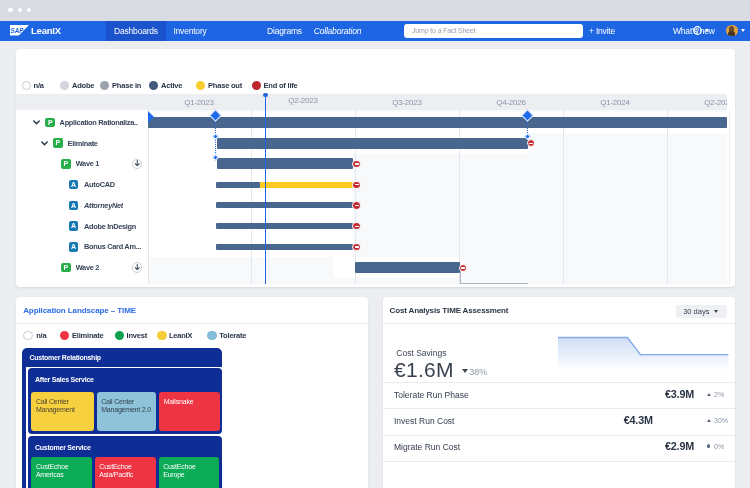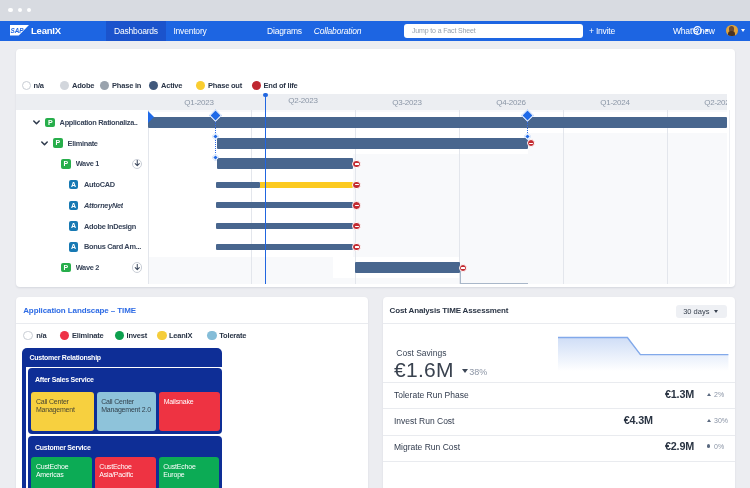--- a/index.html
+++ b/index.html
@@ -211,21 +211,21 @@
 </linearGradient>
       </defs>
 <path d="M0,2.5 L69.4,2.5 L82.4,19.6 L170.4,19.6 L170.4,42 L0,42 Z" fill="url(#gfill)"></path>
 <path d="M0,2.5 L69.4,2.5 L82.4,19.6 L170.4,19.6" fill="none" stroke="#82a9ea" stroke-width="1.4"></path>
 </svg>
 <div class="abs sep" style="top:84.7px;"></div>
 <div class="abs sep" style="top:111.3px;"></div>
 <div class="abs sep" style="top:137.5px;"></div>
 <div class="abs sep" style="top:163.7px;"></div>
 <div class="abs rowlab" style="left:11.5px; top:92.5px;">Tolerate Run Phase</div>
-<div class="abs rowval" style="left:200px; top:91.0px; width:111.5px; text-align:right;">€1.3M</div>
+<div class="abs rowval" style="left:200px; top:91.0px; width:111.5px; text-align:right;">€3.9M</div>
 <div class="abs" style="left:324.5px; top:95.5px; width:0; height:0; border-left:2.8px solid transparent; border-right:2.8px solid transparent; border-bottom:3.4px solid #5b6a80;"></div>
 <div class="abs" style="left:331.5px; top:93.5px; font-size:7px; color:#8a94a6;">2%</div>
 <div class="abs rowlab" style="left:11.5px; top:118.7px;">Invest Run Cost</div>
 <div class="abs rowval" style="left:200px; top:117.2px; width:111.5px; text-align:center;">€4.3M</div>
 <div class="abs" style="left:324.5px; top:121.7px; width:0; height:0; border-left:2.8px solid transparent; border-right:2.8px solid transparent; border-bottom:3.4px solid #5b6a80;"></div>
 <div class="abs" style="left:331.5px; top:119.7px; font-size:7px; color:#8a94a6;">30%</div>
 <div class="abs rowlab" style="left:11.5px; top:144.9px;">Migrate Run Cost</div>
 <div class="abs rowval" style="left:200px; top:143.4px; width:111.5px; text-align:right;">€2.9M</div>
 <div class="abs" style="left:324.5px; top:147.4px; width:3.4px; height:3.4px; border-radius:50%; background:#5b6a80;"></div>
 <div class="abs" style="left:331.5px; top:145.9px; font-size:7px; color:#8a94a6;">0%</div>

